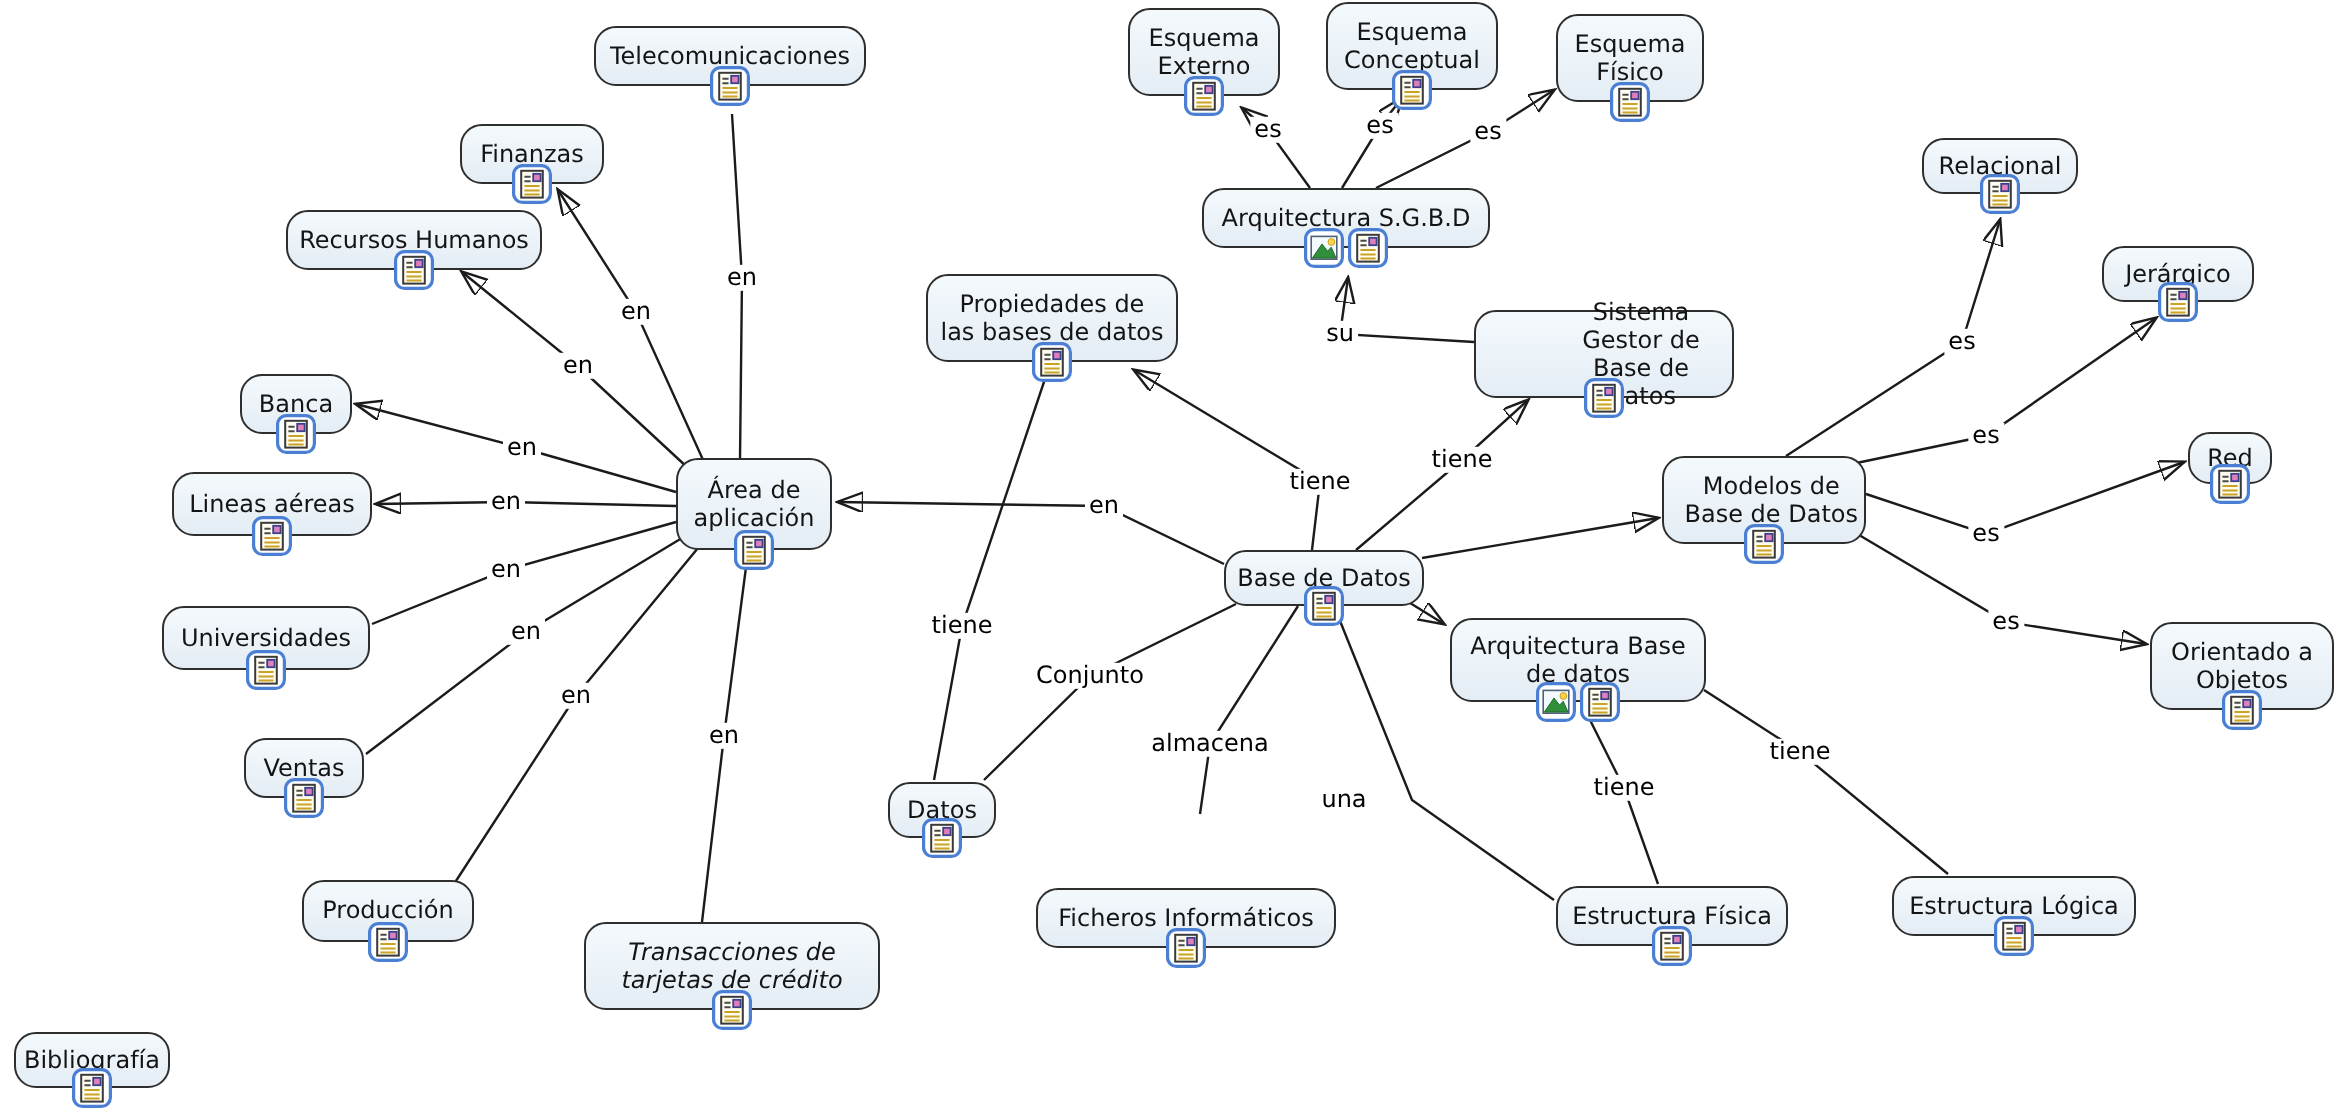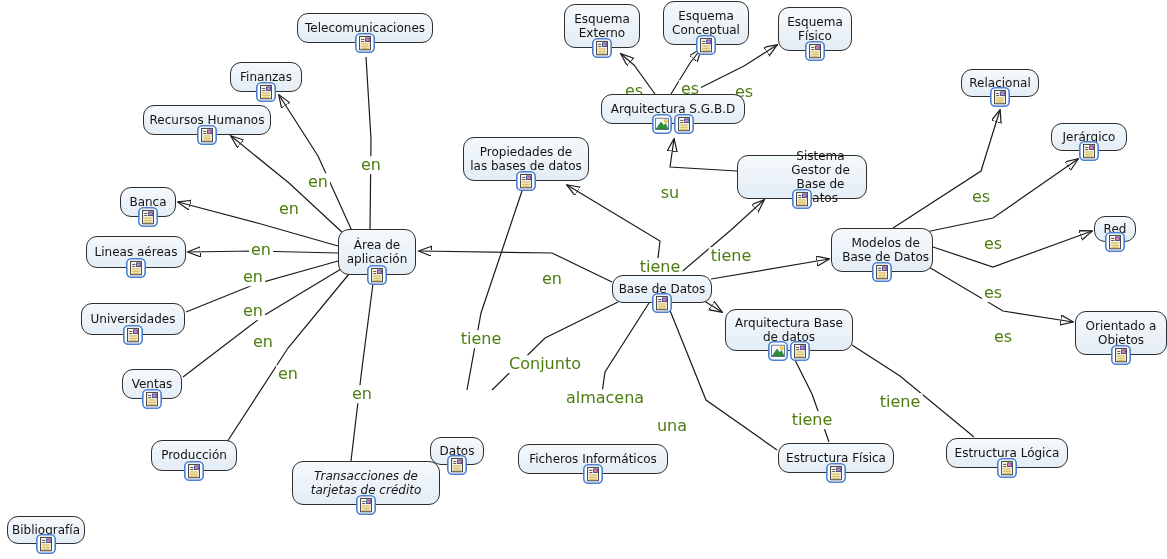--- a/index.html
+++ b/index.html
@@ -10,21 +10,21 @@
   .node{position:absolute;box-sizing:border-box;
         background:linear-gradient(180deg,#f4f9fc 0%,#e4edf5 100%);
         border:1.3px solid #2e2e2e;border-radius:11px;
         display:flex;align-items:center;justify-content:center;
         text-align:center;font-size:12px;color:#141414;line-height:1.18;
         white-space:pre-line;padding:1px 3px;}
   .node .icons{position:absolute;left:50%;bottom:-11px;transform:translateX(-50%);
         display:flex;gap:2px;}
   .icon{width:20px;height:20px;display:block;}
   .edge-label{position:absolute;transform:translate(-50%,-50%);
-        background:#ffffff;padding:0 2px;font-size:16px;color:#4d7c0f;line-height:1.1;margin-top:26px;}
+        background:#ffffff;padding:0 2px;font-size:12px;color:#000000;line-height:1.1;}
 </style>
 </head>
 <body>
 
 <div id="map">
   <svg id="edges" width="1167" height="559" viewBox="0 0 1167 559">
     <defs>
       <marker id="arrowhead" markerUnits="userSpaceOnUse" markerWidth="14" markerHeight="11" refX="12.5" refY="5" orient="auto">
         <path d="M0,0 L13,5 L0,10 z" fill="#111" stroke="none"></path>
       </marker>
@@ -280,21 +280,21 @@
           <path d="M6.2 6.4 H9.3 M6.2 8.6 H9.3" stroke="#4a4a4a" stroke-width="1"></path>
           <path d="M6.2 11 H13.8 M6.2 13.2 H13.8 M6.2 15.2 H13.8" stroke="#c9a227" stroke-width="1"></path>
         </svg></div></div>
     <div class="node" style="left: 946px; top: 438px; width: 122px; height: 30px;"><span>Estructura Lógica</span><div class="icons"><svg class="icon" viewBox="0 0 20 20">
           <rect x="0.8" y="0.8" width="18.4" height="18.4" rx="4.5" fill="#ffffff" stroke="#4a7fd4" stroke-width="1.6"></rect>
           <rect x="4.6" y="3.4" width="10.8" height="13.4" fill="#fffdf0" stroke="#3a3a3a" stroke-width="1"></rect>
           <rect x="10.6" y="4.9" width="3.7" height="3.7" fill="#e080bb" stroke="#37418c" stroke-width="0.9"></rect>
           <path d="M6.2 6.4 H9.3 M6.2 8.6 H9.3" stroke="#4a4a4a" stroke-width="1"></path>
           <path d="M6.2 11 H13.8 M6.2 13.2 H13.8 M6.2 15.2 H13.8" stroke="#c9a227" stroke-width="1"></path>
         </svg></div></div>
-    <div class="node" style="left: 430px; top: 391px; width: 54px; height: 28px; margin-top: 46px;"><span>Datos</span><div class="icons"><svg class="icon" viewBox="0 0 20 20">
+    <div class="node" style="left: 444px; top: 391px; width: 54px; height: 28px;"><span>Datos</span><div class="icons"><svg class="icon" viewBox="0 0 20 20">
           <rect x="0.8" y="0.8" width="18.4" height="18.4" rx="4.5" fill="#ffffff" stroke="#4a7fd4" stroke-width="1.6"></rect>
           <rect x="4.6" y="3.4" width="10.8" height="13.4" fill="#fffdf0" stroke="#3a3a3a" stroke-width="1"></rect>
           <rect x="10.6" y="4.9" width="3.7" height="3.7" fill="#e080bb" stroke="#37418c" stroke-width="0.9"></rect>
           <path d="M6.2 6.4 H9.3 M6.2 8.6 H9.3" stroke="#4a4a4a" stroke-width="1"></path>
           <path d="M6.2 11 H13.8 M6.2 13.2 H13.8 M6.2 15.2 H13.8" stroke="#c9a227" stroke-width="1"></path>
         </svg></div></div>
     <div class="node" style="left: 518px; top: 408px; width: 150px; height: 30px; margin-top: 36px;"><span>Ficheros Informáticos</span><div class="icons"><svg class="icon" viewBox="0 0 20 20">
           <rect x="0.8" y="0.8" width="18.4" height="18.4" rx="4.5" fill="#ffffff" stroke="#4a7fd4" stroke-width="1.6"></rect>
           <rect x="4.6" y="3.4" width="10.8" height="13.4" fill="#fffdf0" stroke="#3a3a3a" stroke-width="1"></rect>
           <rect x="10.6" y="4.9" width="3.7" height="3.7" fill="#e080bb" stroke="#37418c" stroke-width="0.9"></rect>

